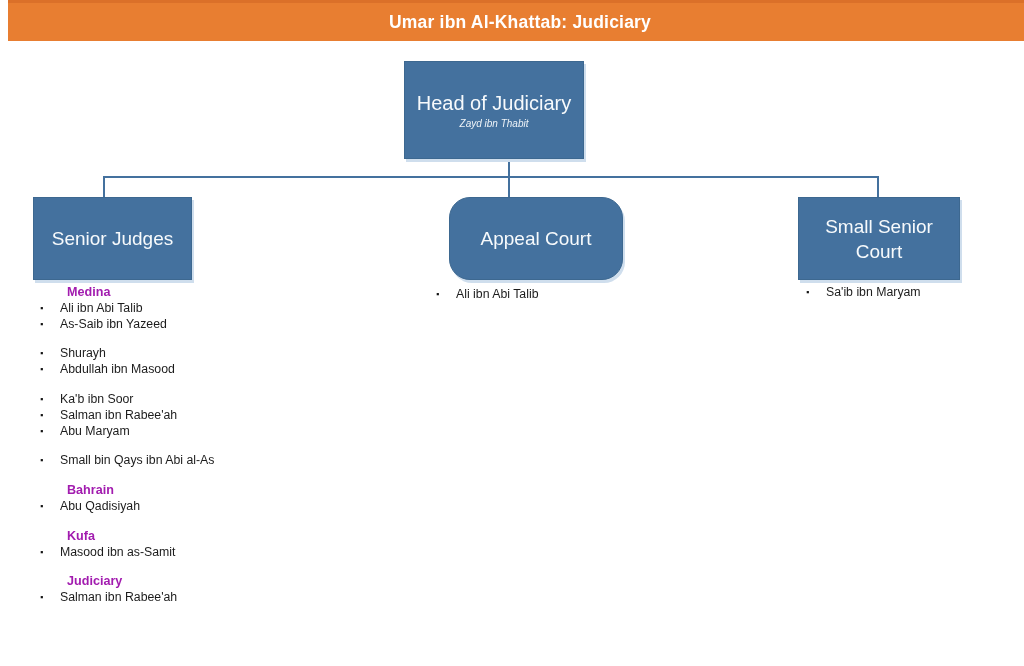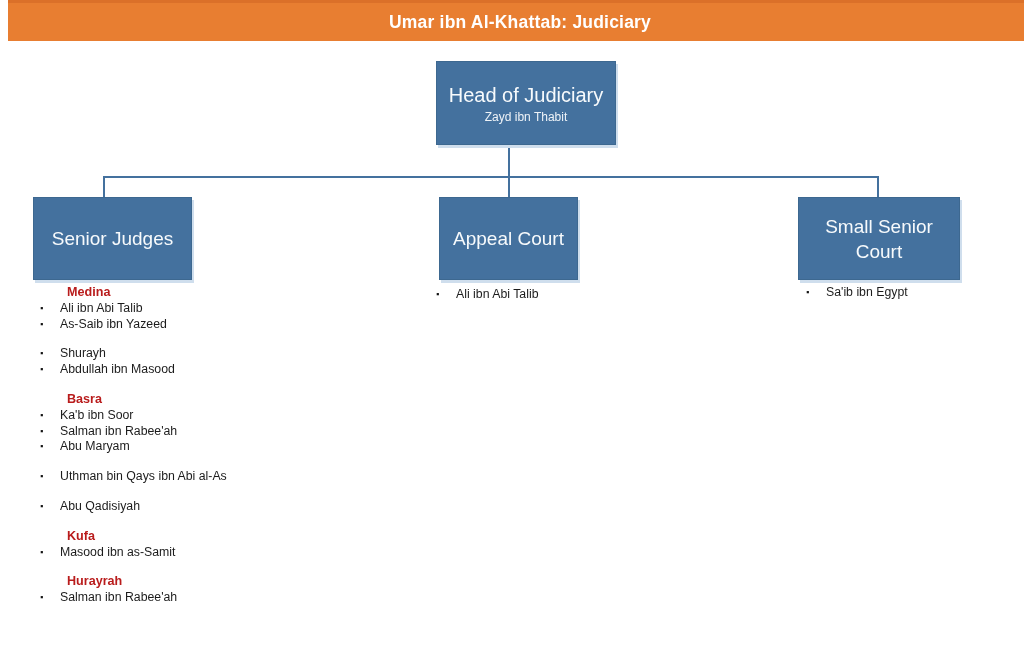--- a/index.html
+++ b/index.html
@@ -27,47 +27,47 @@
   .org-box {
     position: absolute;
     background: #44719E;
     border: 1px solid #3d6890;
     box-shadow: 2px 3px 0 #cfdeed;
     display: flex; flex-direction: column;
     align-items: center; justify-content: center;
     text-align: center;
     color: #f7fafc;
   }
-  .box-root { left: 436px; top: 61px; width: 180px; height: 84px; }
+  .box-root { left: 404px; top: 61px; width: 180px; height: 98px; }
   .box-root .box-title { font-size: 20px; line-height: 24px; }
-  .box-root .box-subtitle { font-size: 12px; margin-top: 3px; color: #eef3f8; }
+  .box-root .box-subtitle { font-size: 10px; font-style: italic; margin-top: 3px; color: #eef3f8; }
 
   .box-child { top: 197px; height: 83px; }
   .box-senior { left: 33px;  width: 159px; justify-content: center; }
-  .box-appeal { left: 439px; width: 139px; }
+  .box-appeal { left: 449px; width: 174px; border-radius: 21px; }
   .box-small  { left: 798px; width: 162px; }
   .box-child .box-title { font-size: 19px; line-height: 25px; padding: 0 8px; }
 
   
   .conn { position: absolute; background: #44719E; }
   .conn-root-down { left: 508px; top: 143px; width: 2px; height: 34px; }
   .conn-horiz     { left: 103px; top: 176px; width: 776px; height: 2px; }
   .conn-stub-l    { left: 103px; top: 176px; width: 2px; height: 21px; }
   .conn-stub-m    { left: 508px; top: 176px; width: 2px; height: 21px; }
   .conn-stub-r    { left: 877px; top: 176px; width: 2px; height: 21px; }
 
   
   .judge-list { position: absolute; font-size: 12.3px; }
   .list-senior { left: 37px; top: 285px; width: 300px; }
   .list-appeal { left: 433px; top: 287px; width: 250px; }
   .list-small  { left: 803px; top: 285px; width: 220px; }
 
   .judge-group { margin-bottom: 14px; }
   .region-heading {
-    font-weight: bold; font-size: 12.6px; line-height: 15.8px; color: #b91c1c; padding-left: 30px;
+    font-weight: bold; font-size: 12.6px; line-height: 15.8px; color: #a21caf; padding-left: 30px;
   }
   .judge-item {
     position: relative; padding-left: 23px; line-height: 15.8px; color: #1c1c1c;
   }
   .judge-item .bullet {
     position: absolute; left: 3px; top: 0px; font-size: 9px; color: #111;
   }
 </style>
 </head>
 <body>
@@ -101,46 +101,46 @@
     <div class="judge-group">
       <div class="region-heading">Medina</div>
       <div class="judge-item"><span class="bullet">▪</span><span>Ali ibn Abi Talib</span></div>
       <div class="judge-item"><span class="bullet">▪</span><span>As-Saib ibn Yazeed</span></div>
     </div>
     <div class="judge-group">
       <div class="judge-item"><span class="bullet">▪</span><span>Shurayh</span></div>
       <div class="judge-item"><span class="bullet">▪</span><span>Abdullah ibn Masood</span></div>
     </div>
     <div class="judge-group">
-      <div class="region-heading">Basra</div>
       <div class="judge-item"><span class="bullet">▪</span><span>Ka'b ibn Soor</span></div>
       <div class="judge-item"><span class="bullet">▪</span><span>Salman ibn Rabee'ah</span></div>
       <div class="judge-item"><span class="bullet">▪</span><span>Abu Maryam</span></div>
     </div>
     <div class="judge-group">
-      <div class="judge-item"><span class="bullet">▪</span><span>Uthman bin Qays ibn Abi al-As</span></div>
+      <div class="judge-item"><span class="bullet">▪</span><span>Small bin Qays ibn Abi al-As</span></div>
     </div>
     <div class="judge-group">
+      <div class="region-heading">Bahrain</div>
       <div class="judge-item"><span class="bullet">▪</span><span>Abu Qadisiyah</span></div>
     </div>
     <div class="judge-group">
       <div class="region-heading">Kufa</div>
       <div class="judge-item"><span class="bullet">▪</span><span>Masood ibn as-Samit</span></div>
     </div>
     <div class="judge-group">
-      <div class="region-heading">Hurayrah</div>
+      <div class="region-heading">Judiciary</div>
       <div class="judge-item"><span class="bullet">▪</span><span>Salman ibn Rabee'ah</span></div>
     </div>
   </div>
 
 <div class="judge-list list-appeal">
   <div class="judge-item">
     <span class="bullet">▪</span>
     <span>Ali ibn Abi Talib</span>
   </div>
 </div>
 
 <div class="judge-list list-small">
   <div class="judge-item">
     <span class="bullet">▪</span>
-    <span>Sa'ib ibn Egypt</span>
+    <span>Sa'ib ibn Maryam</span>
   </div>
 </div>
 
 </body></html>

